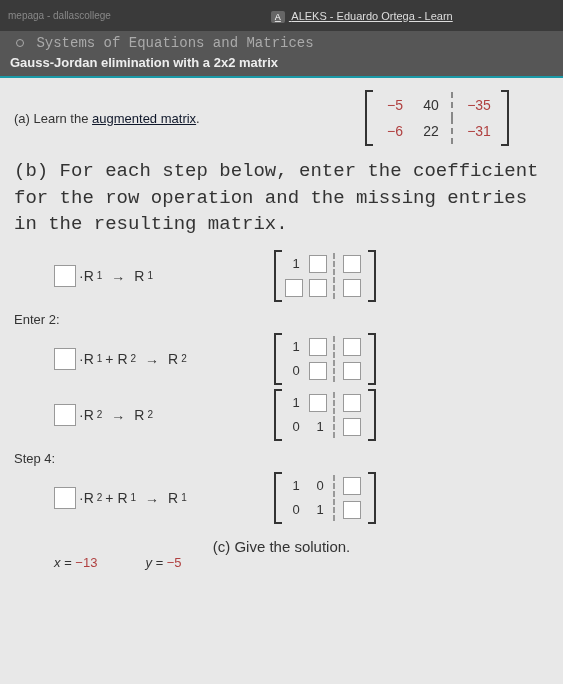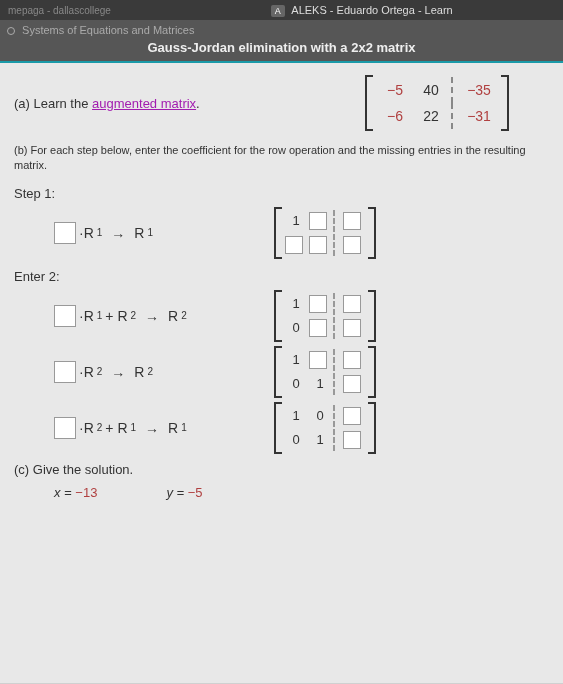--- a/index.html
+++ b/index.html
@@ -1,51 +1,51 @@
 <!DOCTYPE html>
 <html><head>
 <meta charset="utf-8">
 <style>
 * { margin: 0; padding: 0; box-sizing: border-box; }
 body { font-family: Arial, sans-serif; background: #d0d0d0; width: 563px; height: 684px; overflow: hidden; font-size: 13px; color: #333; }
-.browser-bar { background: #3a3a3a; height: 20px; display: flex; align-items: center; padding: 0 8px; }
+.browser-bar { background: #3a3a3a; height: 31px; display: flex; align-items: center; padding: 0 8px; }
 .browser-tab { color: #888; font-size: 10px; margin-right: 20px; }
-.browser-title { color: #ddd; font-size: 11px; margin-left: 140px; }
+.browser-title { color: #ddd; font-size: 11px; margin-left: 140px; text-decoration: underline; }
 .aleks-a { background: #666; color: #fff; padding: 1px 4px; border-radius: 2px; font-size: 9px; margin-right: 4px; }
-.sub-header { background: #565656; padding: 4px 7px 2px; color: #aaa; font-size: 11px; }
+.sub-header { background: #565656; padding: 4px 16px 2px; color: #aaa; font-size: 14px; font-family: Liberation Mono, monospace; }
 .sub-header .circle { display: inline-block; width: 8px; height: 8px; border: 1px solid #aaa; border-radius: 50%; margin-right: 4px; vertical-align: middle; }
-.topic-bar { background: #565656; color: #eee; padding: 2px 10px 6px; font-size: 13px; font-weight: bold; border-bottom: 2px solid #1a9aa8; text-align: center; }
+.topic-bar { background: #565656; color: #eee; padding: 2px 10px 6px; font-size: 13px; font-weight: bold; border-bottom: 2px solid #1a9aa8; }
 .content { background: #e8e8e8; padding: 12px 14px; height: 620px; overflow: hidden; }
 .row { display: flex; align-items: center; margin-bottom: 12px; }
 .part-label { font-size: 13px; color: #333; }
-.aug-link { color: #a21caf; text-decoration: underline; cursor: pointer; margin-top: 40px; }
+.aug-link { color: #0f172a; text-decoration: underline; cursor: pointer; margin-top: 40px; }
 .matrix { display: inline-flex; align-items: stretch; margin-left: auto; margin-right: 40px; }
 .bracket { width: 8px; border: 2px solid #333; }
 .bracket.left { border-right: none; }
 .bracket.right { border-left: none; }
 .matrix-body { display: grid; grid-auto-rows: 26px; align-items: center; padding: 2px 4px; }
 .m3 { grid-template-columns: 36px 36px 12px 36px; }
 .cell { text-align: center; font-size: 14px; }
 .neg { color: #b04040; }
 .dash-sep { border-left: 2px dashed #888; height: 100%; margin: 0 2px; }
-.part-b { font-size: 11px; margin: 6px 0 12px; line-height: 1.4; }
+.part-b { font-size: 19px; margin: 6px 0 12px; line-height: 1.4; font-family: Liberation Mono, monospace; }
 .step-label { font-size: 13px; margin: 10px 0 6px; }
 .step-row { display: flex; align-items: center; margin-bottom: 4px; padding-left: 40px; }
 .operation { display: flex; align-items: center; gap: 3px; font-size: 14px; width: 200px; }
 .input-box { display: inline-block; width: 22px; height: 22px; border: 1px solid #999; background: #fff; vertical-align: middle; }
 .input-box.sm { width: 18px; height: 18px; }
 .sub { font-size: 10px; vertical-align: sub; }
 .arrow { margin: 0 6px; }
 .result-matrix { display: inline-flex; align-items: stretch; margin-left: 20px; }
 .result-matrix .matrix-body { padding: 3px 3px; }
 .rm3 { grid-template-columns: 22px 22px 8px 22px; grid-auto-rows: 22px; gap: 2px; }
 .fixed-cell { text-align: center; font-size: 13px; display: flex; align-items: center; justify-content: center; }
 .dash-sep-sm { border-left: 2px dashed #999; height: 100%; }
-.part-c { margin-top: 8px; font-size: 13px; }
-.solution-row { display: flex; gap: 69px; padding-left: 40px; margin-top: 8px; font-size: 13px; font-style: italic; }
+.part-c { margin-top: 14px; font-size: 15px; text-align: center; }
+.solution-row { display: flex; gap: 48px; padding-left: 40px; font-size: 13px; font-style: italic; }
 .solution-row span.val { font-style: normal; }
 </style>
 </head>
 <body>
 
 <div class="browser-bar">
   <span class="browser-tab">mepaga - dallascollege</span>
   <span class="browser-title">
     <span class="aleks-a">A</span>
     <span>ALEKS - Eduardo Ortega - Learn</span>
@@ -77,21 +77,20 @@
         <div class="cell">22</div>
         <div class="dash-sep"></div>
         <div class="cell neg">−31</div>
       </div>
       <div class="bracket right"></div>
     </div>
   </div>
 
   <div class="part-b">(b) For each step below, enter the coefficient for the row operation and the missing entries in the resulting matrix.</div>
 
-  <div class="step-label">Step 1:</div>
   <div class="step-row">
     <div class="operation">
       <span class="input-box"></span>
       <span>·R</span>
         <span class="sub">1</span>
       <span class="arrow">→</span>
       <span>R</span>
         <span class="sub">1</span>
     </div>
     <div class="result-matrix">
@@ -156,20 +155,21 @@
         <span class="input-box sm"></span>
         <div class="fixed-cell">0</div>
         <div class="fixed-cell">1</div>
         <div class="dash-sep-sm"></div>
         <span class="input-box sm"></span>
       </div>
       <div class="bracket right"></div>
     </div>
   </div>
 
+  <div class="step-label">Step 4:</div>
   <div class="step-row">
     <div class="operation">
       <span class="input-box"></span>
       <span>·R</span>
         <span class="sub">2</span>
       <span>+ R</span>
         <span class="sub">1</span>
       <span class="arrow">→</span>
       <span>R</span>
         <span class="sub">1</span>

